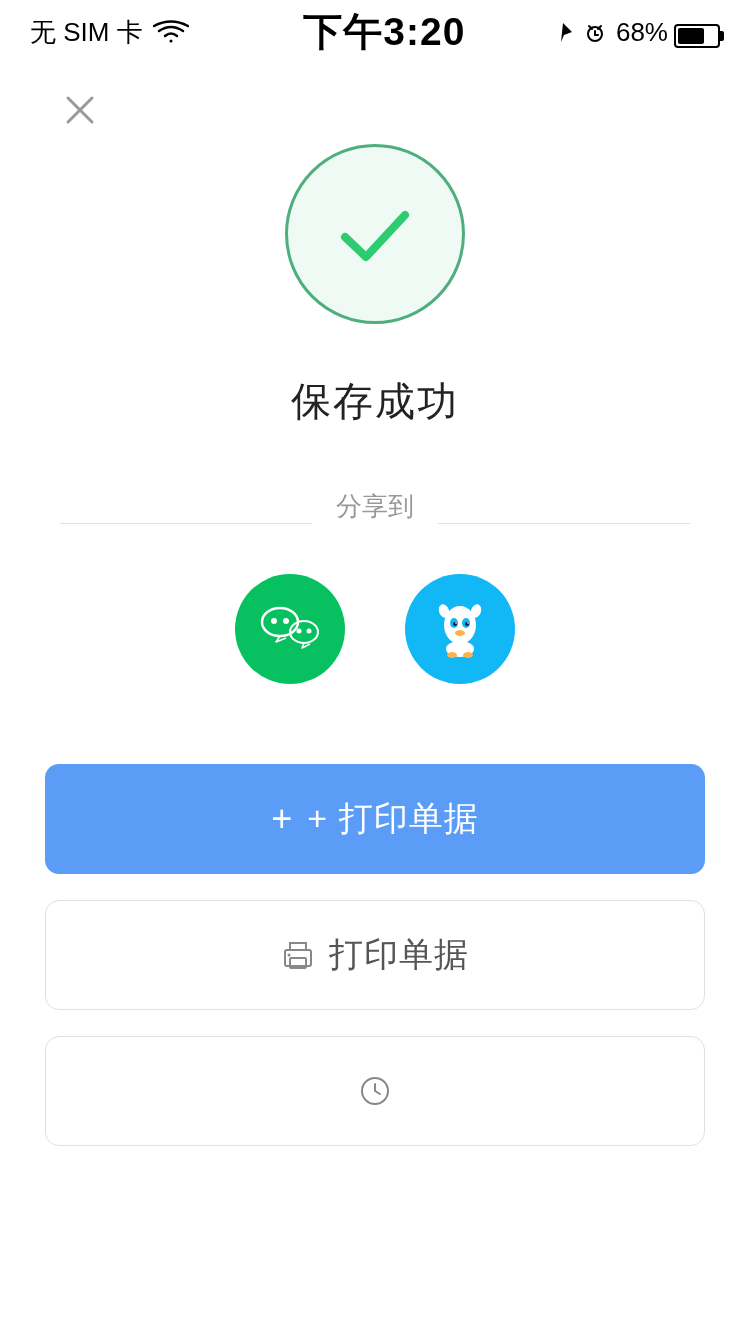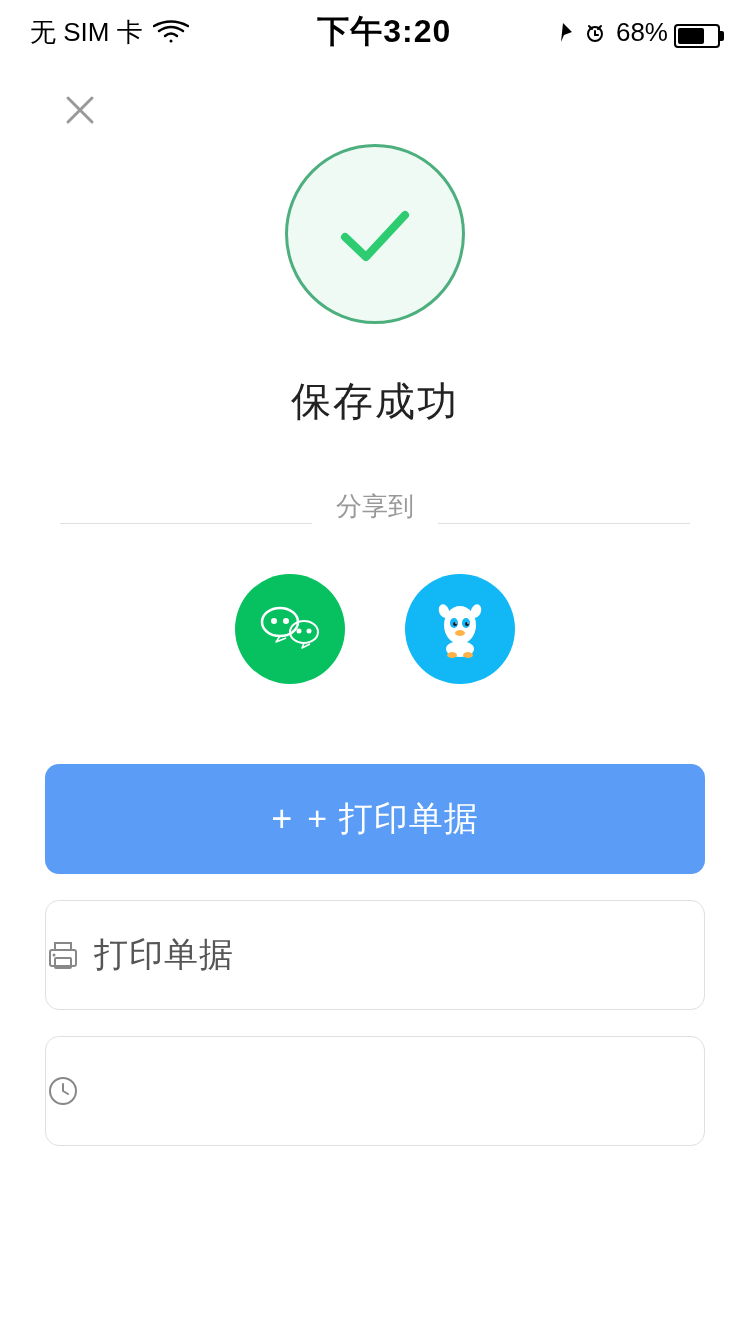--- a/index.html
+++ b/index.html
@@ -33,21 +33,21 @@
       font-weight: 500;
       color: #000;
     }
 
     .wifi-icon {
       width: 36px;
       height: 26px;
     }
 
     .status-center {
-      font-size: 32px;
+      font-size: 39px;
       font-weight: 600;
       color: #000;
       letter-spacing: 1px;
       margin-left: 28px;
     }
 
     .status-right {
       display: flex;
       align-items: center;
       gap: 10px;
@@ -220,20 +220,21 @@
       width: 100%;
       height: 110px;
       background: #fff;
       border: 1px solid #e0e0e0;
       border-radius: 14px;
       color: #555;
       font-size: 34px;
       font-weight: 400;
       display: flex;
       align-items: center;
+      justify-content: center;
       gap: 14px;
       cursor: pointer;
       letter-spacing: 1px;
     }
 
     .plus-icon {
       font-size: 36px;
       font-weight: 300;
     }
   </style>

